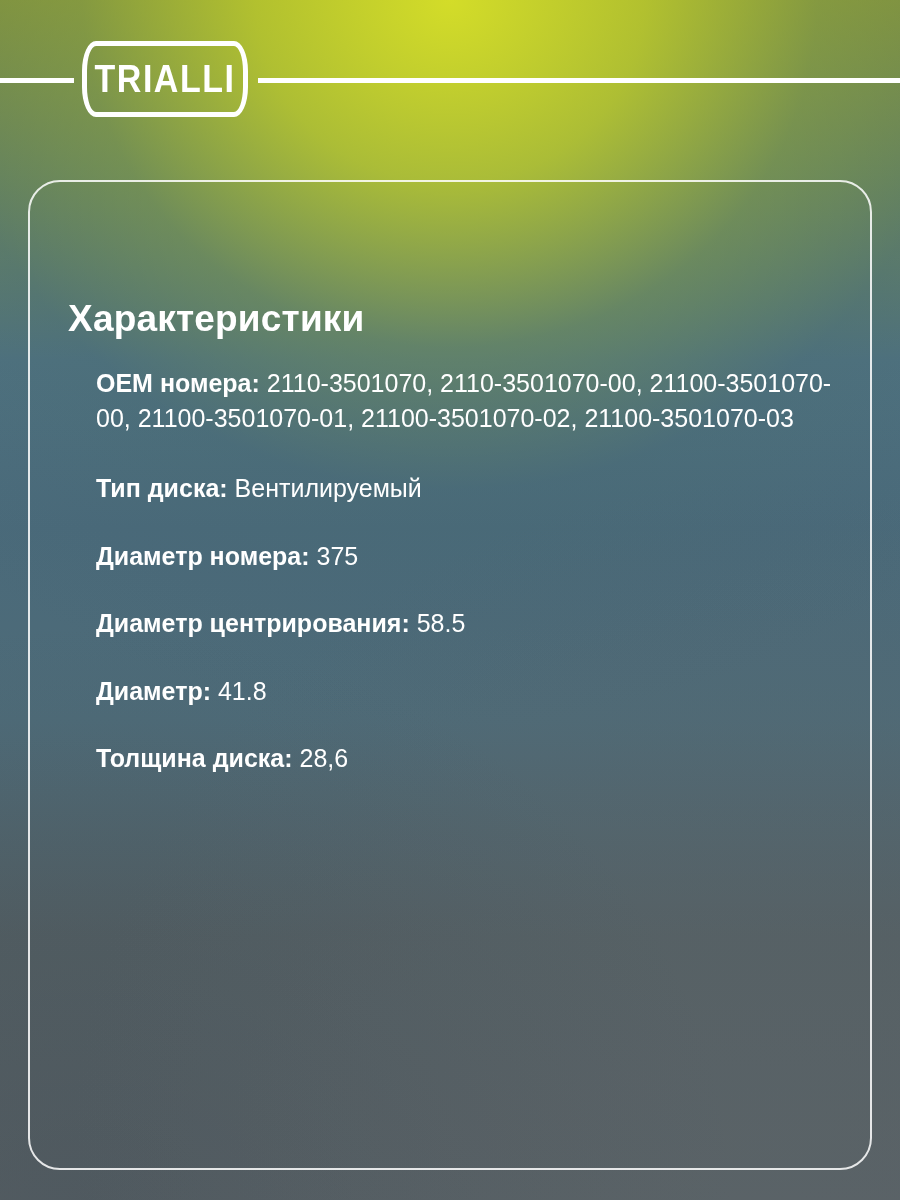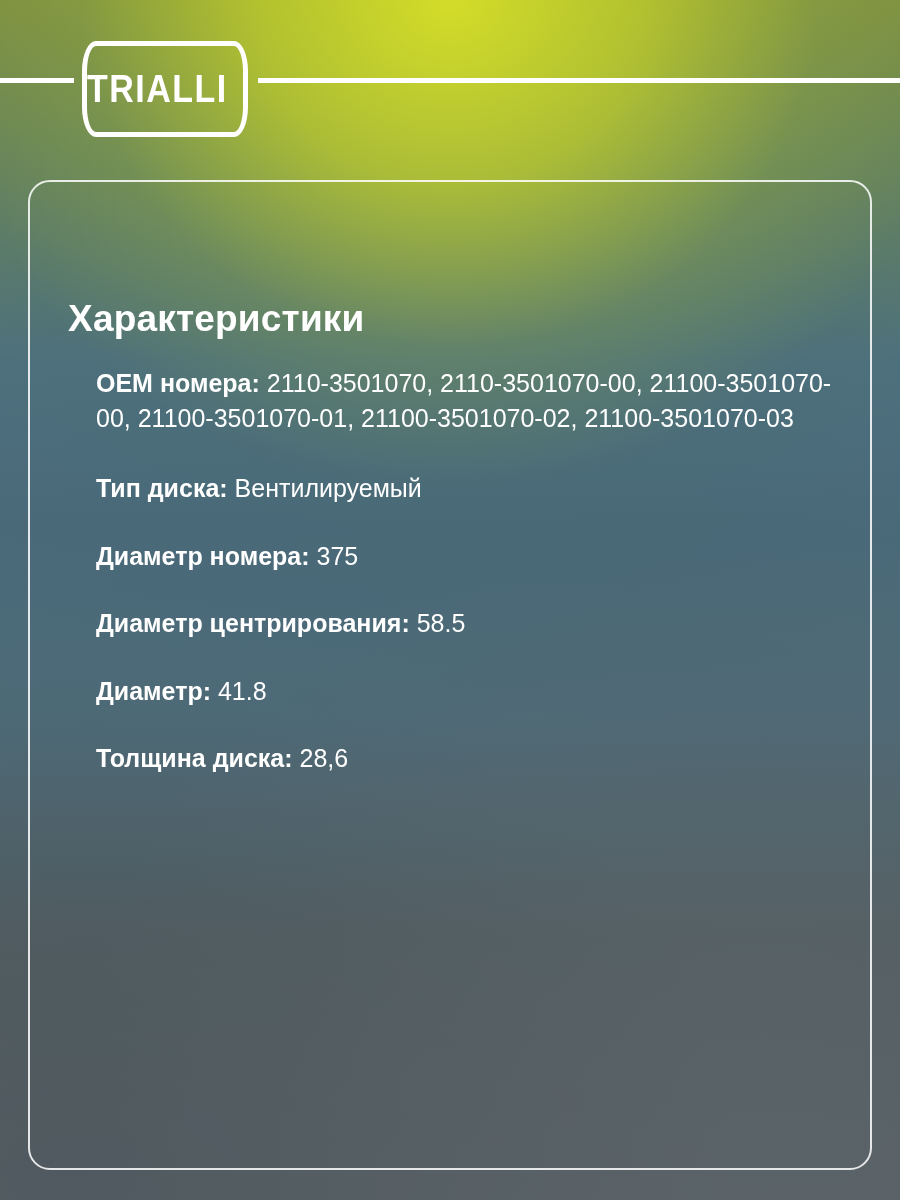--- a/index.html
+++ b/index.html
@@ -51,47 +51,48 @@
     background: #ffffff;
   }
   .rule-left  { left: 0;   width: 74px; }
   .rule-right { left: 258px; right: 0; }
 
   .logo {
     position: absolute;
     left: 82px;
     top: 41px;
     width: 166px;
-    height: 96px;
+    height: 76px;
     border: 5px solid #ffffff;
     border-radius: 14px / 30px;
     box-sizing: border-box;
     display: flex;
     align-items: center;
+    justify-content: center;
   }
   .logo-text {
     color: #ffffff;
     font-family: "Liberation Sans", sans-serif;
     font-weight: bold;
     font-size: 34px;
     letter-spacing: 1.5px;
     line-height: 1;
     transform: scaleY(1.12);
   }
 
   
   .card {
     position: absolute;
     left: 28px;
     top: 180px;
     width: 844px;
     height: 990px;
     box-sizing: border-box;
     border: 2px solid rgba(255,255,255,0.85);
-    border-radius: 22px;
+    border-radius: 32px;
     z-index: 2;
   }
 
   .card-inner {
     position: absolute;
     left: 38px;
     top: 116px;
     right: 38px;
   }
 

